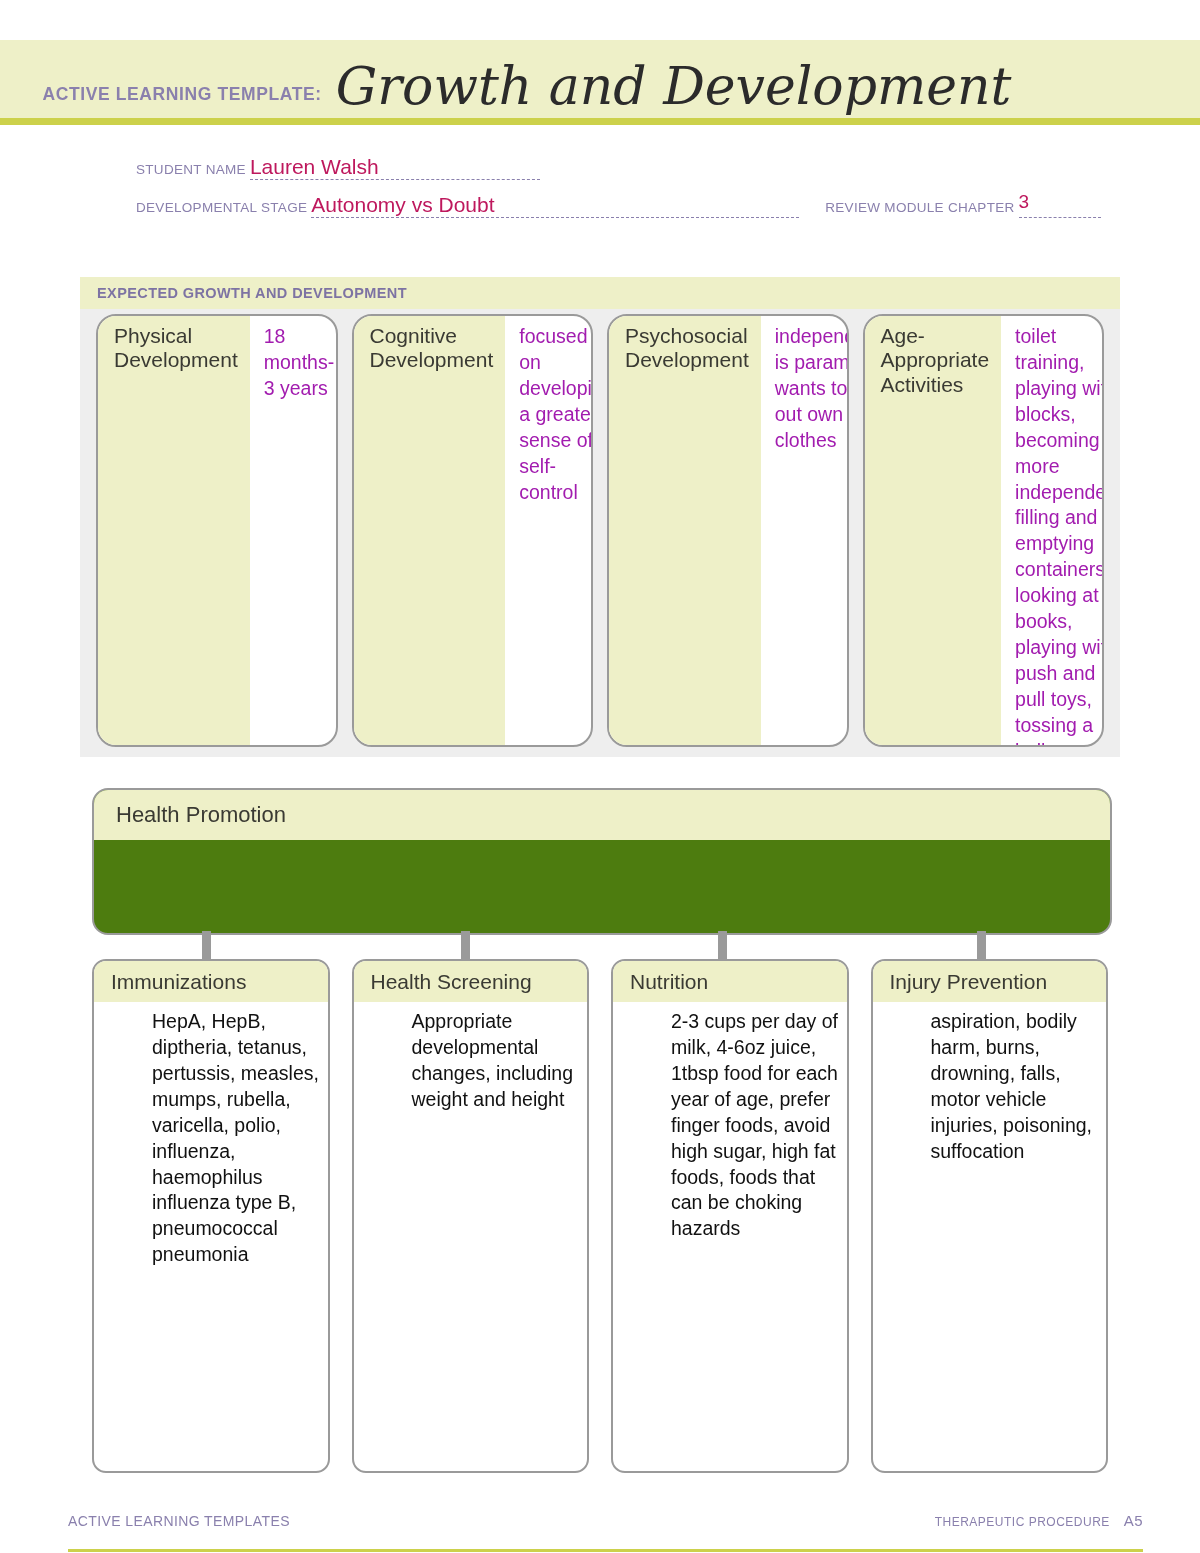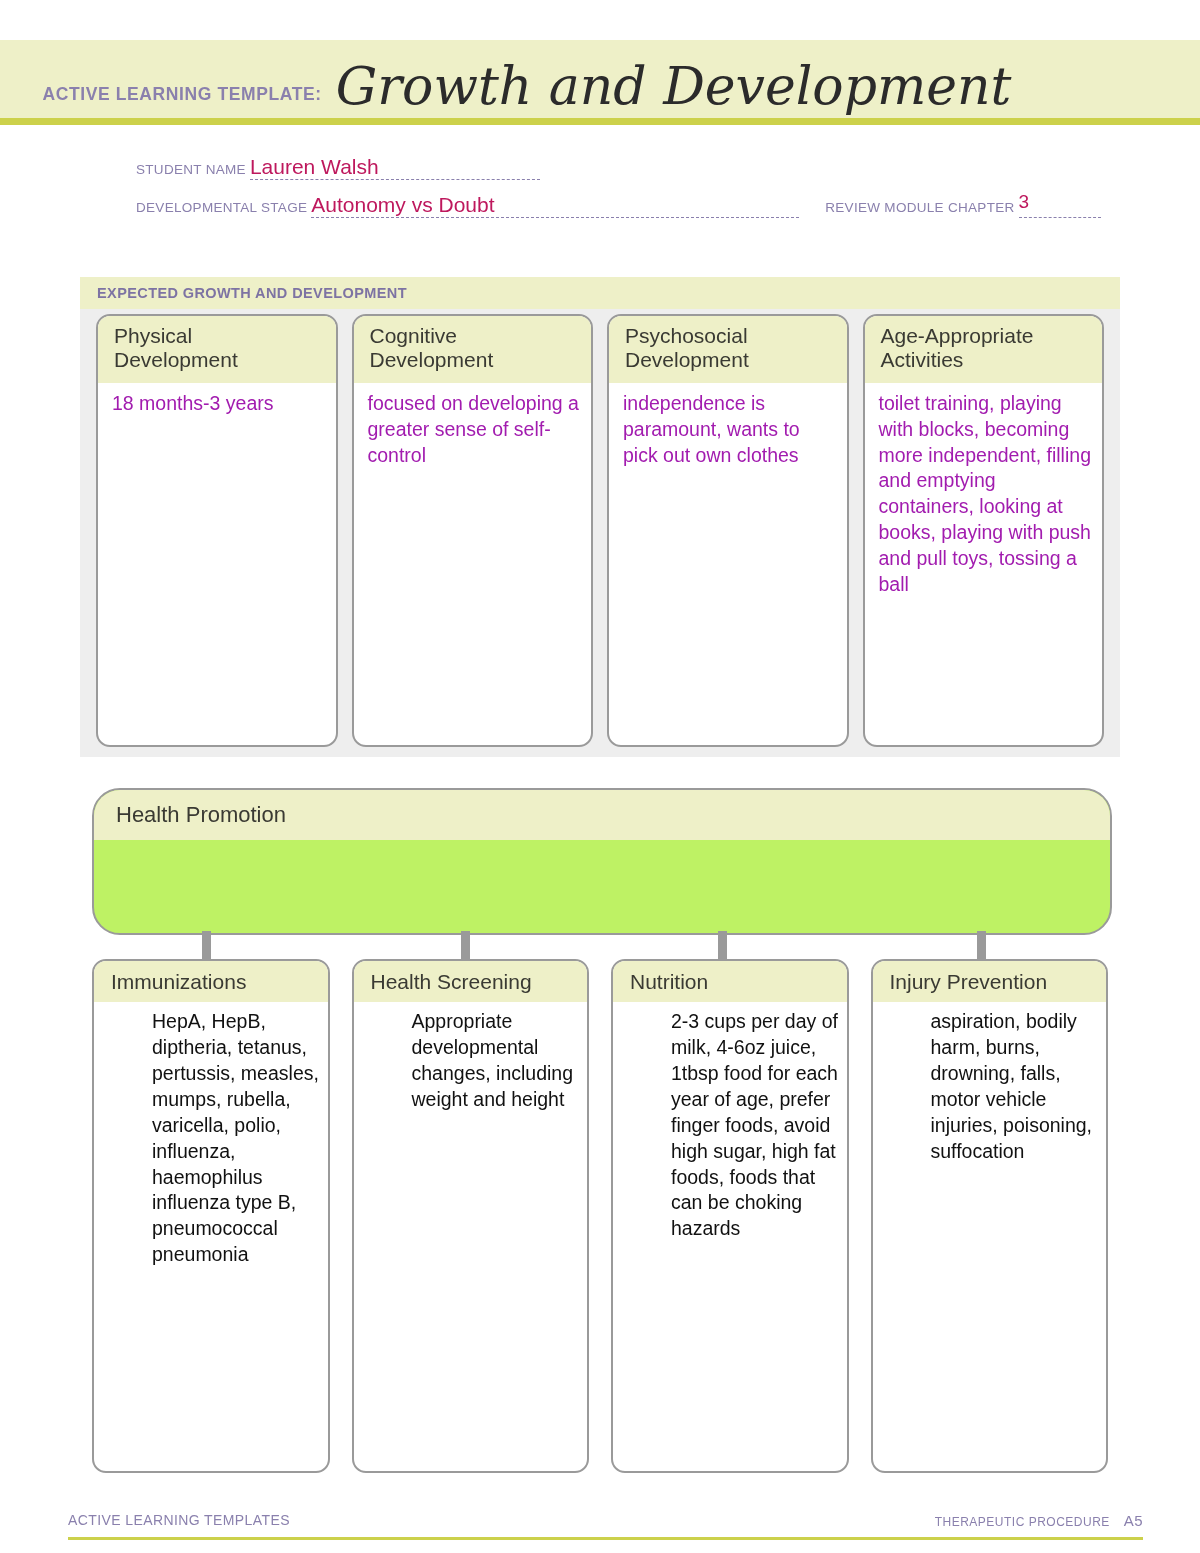--- a/index.html
+++ b/index.html
@@ -127,24 +127,23 @@
     position: absolute;
     left: 96px; top: 314px;
     width: 1008px; height: 433px;
     display: flex;
     gap: 14px;
   }
   .card {
     flex: 1;
     background: #ffffff;
     border: 2px solid #9a9a9a;
-    border-radius: 14px;
+    border-radius: 20px;
     overflow: hidden;
     display: flex;
-    flex-direction: column;
   }
   .card-head {
     background: #eef0c8;
     padding: 8px 12px 10px 16px;
     min-height: 58px;
     box-sizing: border-box;
   }
   .card-head-text {
     font-size: 21px;
     line-height: 1.16;
@@ -158,23 +157,23 @@
     line-height: 1.33;
     color: #a21caf;
     white-space: pre-line;
   }
 
   
   .hp-box {
     position: absolute;
     left: 92px; top: 788px;
     width: 1016px; height: 143px;
-    background: #bef264;
+    background: #4d7c0f;
     border: 2px solid #9a9a9a;
-    border-radius: 28px;
+    border-radius: 16px;
     overflow: hidden;
   }
   .hp-head {
     background: #eef0c8;
     height: 50px;
     display: flex;
     align-items: center;
     padding-left: 22px;
     box-sizing: border-box;
   }
@@ -234,22 +233,23 @@
   }
 
   
   .footer {
     position: absolute;
     left: 68px; top: 1512px;
     width: 1075px;
   }
   .footer-row {
     display: flex;
+    align-items: flex-end;
     justify-content: space-between;
-    padding-bottom: 8px;
+    padding-bottom: 20px;
   }
   .footer-left {
     font-size: 14px;
     letter-spacing: 0.4px;
     color: #8a80ad;
   }
   .footer-right {
     display: flex;
     align-items: baseline;
     gap: 14px;

